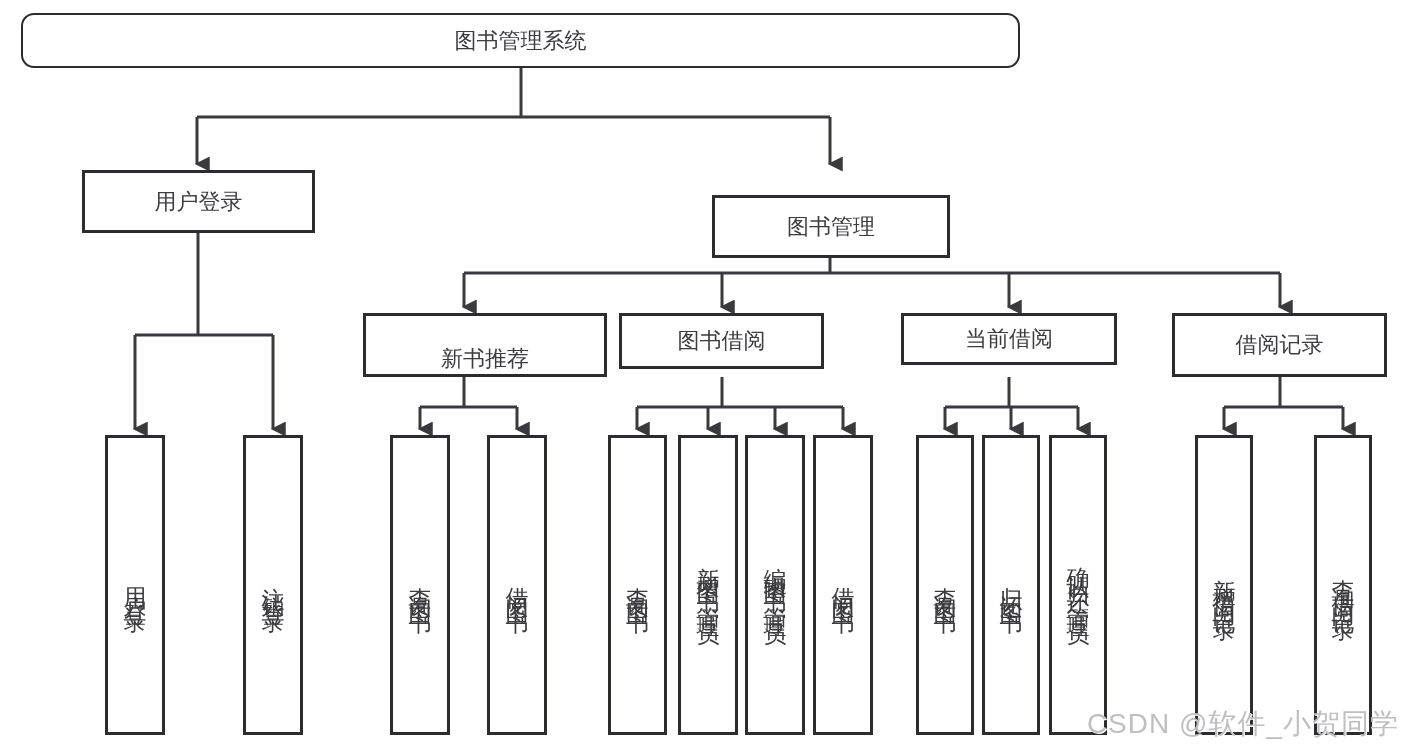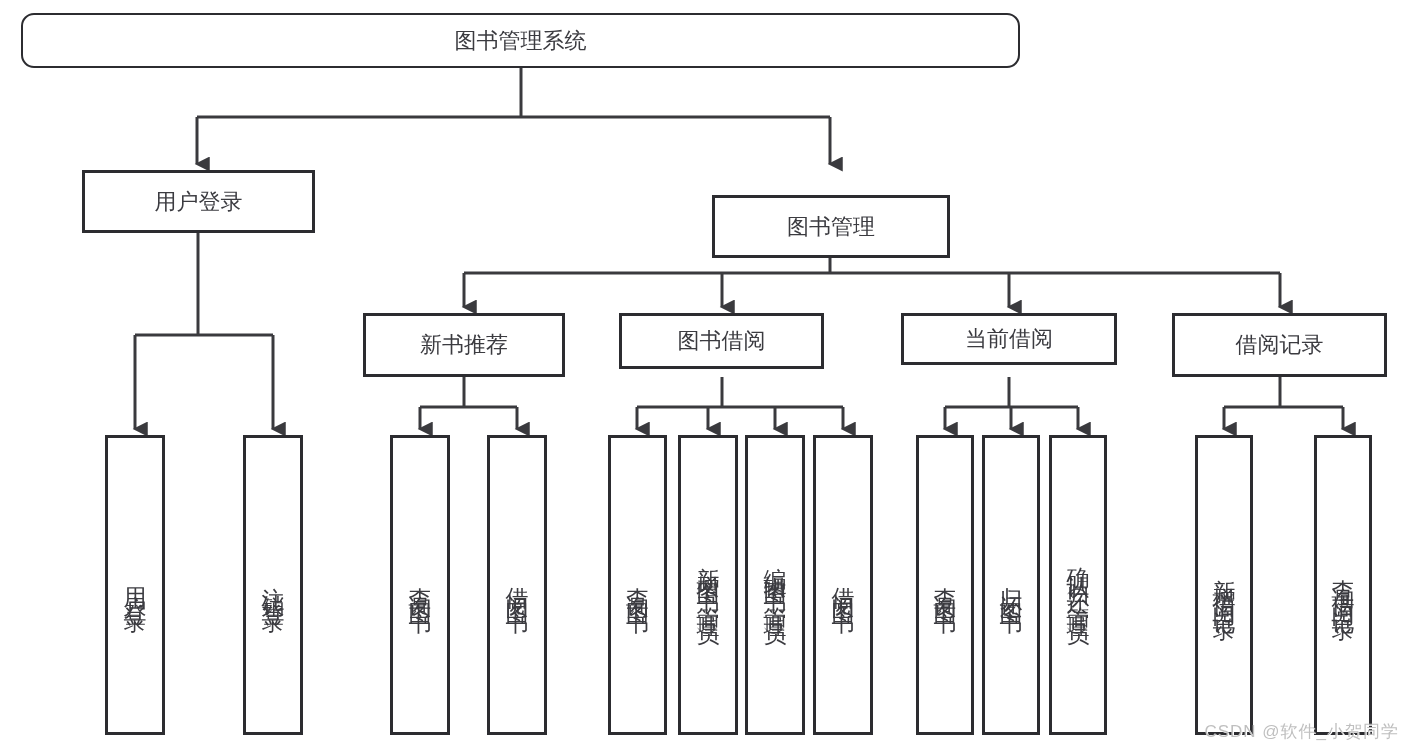--- a/index.html
+++ b/index.html
@@ -23,21 +23,21 @@
   .node.root { border-width: 2px; border-radius: 13px; }
   .node.v span {
     writing-mode: vertical-rl;
     line-height: 1;
     letter-spacing: 8px;
     font-size: 23px;
   }
   .watermark {
     position: absolute; z-index: 3;
     right: 6px; bottom: 4px;
-    font-size: 17px;
+    font-size: 28px;
     color: #bfbfbf;
     text-shadow: 1px 1px 0 #ffffff;
     letter-spacing: 1px;
     white-space: nowrap;
   }
 </style>
 </head>
 <body>
 
 <div id="screen">
@@ -91,21 +91,21 @@
     <span>图书管理系统</span>
   </div>
 
   <div class="node" style="left:82px; top:170px; width:233px; height:63px;">
     <span>用户登录</span>
   </div>
   <div class="node" style="left:712px; top:170px; width:238px; height:63px;margin-top:25px;">
     <span>图书管理</span>
   </div>
 
-  <div class="node" style="left:363px; top:313px; width:202px; height:64px;">
+  <div class="node" style="left:363px; top:313px; width:244px; height:64px;align-items:flex-end;">
     <span>新书推荐</span>
   </div>
   <div class="node" style="left:619px; top:313px; width:205px; height:56px;">
     <span>图书借阅</span>
   </div>
   <div class="node" style="left:901px; top:313px; width:216px; height:52px;">
     <span>当前借阅</span>
   </div>
   <div class="node" style="left:1172px; top:313px; width:215px; height:64px;">
     <span>借阅记录</span>

